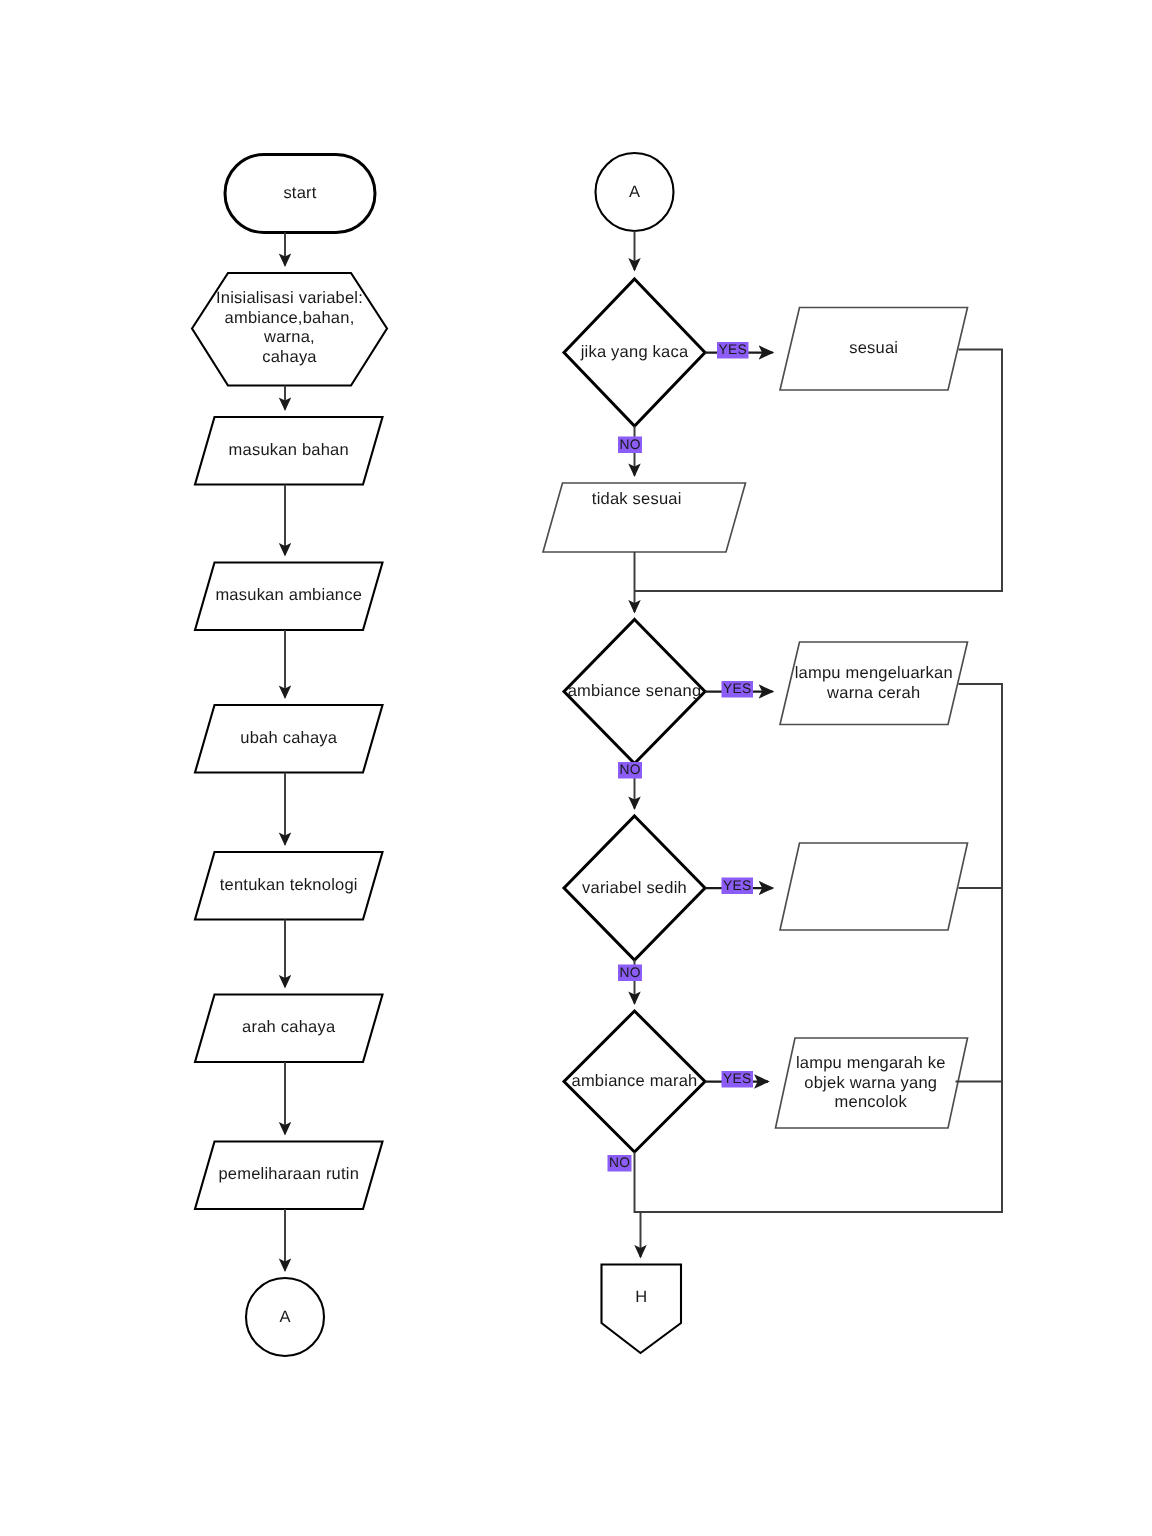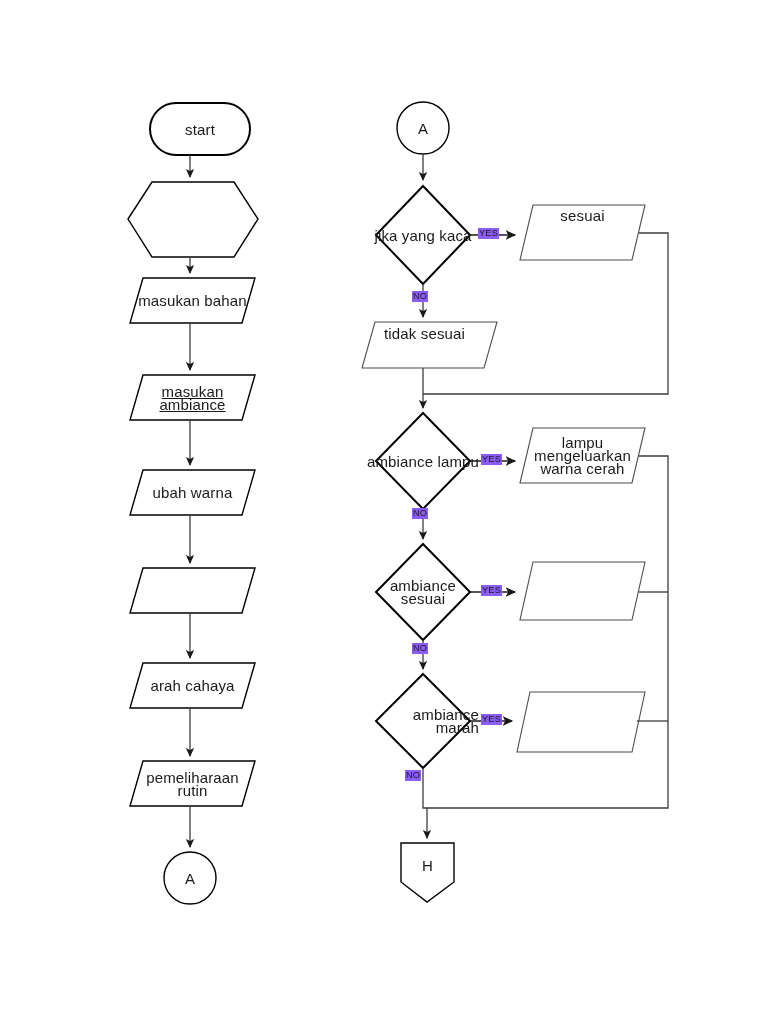--- a/index.html
+++ b/index.html
@@ -52,21 +52,21 @@
   }
   .conn-dark {
     fill: none;
     stroke: #1a1a1a;
     stroke-width: 1.5;
   }
   .node-text {
     position: absolute;
     text-align: center;
     color: #1a1a1a;
-    font-size: 15px;
+    font-size: 11px;
     line-height: 13px;
     letter-spacing: 0.15px;
     pointer-events: none;
     display: flex;
     align-items: center;
     justify-content: center;
     white-space: pre-line;
   }
   .edge-label {
     position: absolute;
@@ -162,52 +162,59 @@
 
     <path d="M 639 456 L 668 456 L 668 808 L 427 808" class="conn"></path>
     <line x1="639" y1="592" x2="668" y2="592" class="conn"></line>
     <line x1="637" y1="721" x2="668" y2="721" class="conn"></line>
 
     <path d="M 423 768 L 423 808 L 427 808 L 427 838" class="conn" marker-end="url(#arrow)"></path>
   </svg>
 
   <div class="node-text" style="left:150px; top:103px; width:100px; height:52px;">start</div>
 
+  <div class="node-text" style="left:138px; top:187px; width:110px; height:64px;">Inisialisasi variabel:
+ambiance,bahan, warna,
+cahaya</div>
 
   <div class="node-text" style="left:135px; top:278px; width:115px; height:45px;">masukan bahan</div>
 
-  <div class="node-text" style="left:135px; top:375px; width:115px; height:45px;text-decoration:underline;">masukan ambiance</div>
-
-  <div class="node-text" style="left:135px; top:470px; width:115px; height:45px;">ubah warna</div>
-
+  <div class="node-text" style="left:135px; top:375px; width:115px; height:45px;">masukan ambiance</div>
+
+  <div class="node-text" style="left:135px; top:470px; width:115px; height:45px;">ubah cahaya</div>
+
+  <div class="node-text" style="left:135px; top:568px; width:115px; height:45px;">tentukan teknologi</div>
 
   <div class="node-text" style="left:135px; top:663px; width:115px; height:45px;">arah cahaya</div>
 
   <div class="node-text" style="left:135px; top:761px; width:115px; height:45px;">pemeliharaan rutin</div>
 
   <div class="node-text" style="left:164px; top:852px; width:52px; height:52px;">A</div>
 
   <div class="node-text" style="left:397px; top:102px; width:52px; height:52px;">A</div>
 
   <div class="node-text" style="left:367px; top:223px; width:112px; height:24px;">jika yang kaca</div>
 
-  <div class="node-text" style="left:525px; top:188px; width:115px; height:55px;">sesuai</div>
+  <div class="node-text" style="left:525px; top:205px; width:115px; height:55px;">sesuai</div>
 
   <div class="node-text" style="left:367px; top:310px; width:115px; height:46px;">tidak sesuai</div>
 
-  <div class="node-text" style="left:365px; top:449px; width:116px; height:24px;">ambiance lampu</div>
+  <div class="node-text" style="left:365px; top:449px; width:116px; height:24px;">ambiance senang</div>
 
   <div class="node-text" style="left:525px; top:428px; width:115px; height:55px;">lampu mengeluarkan
 warna cerah</div>
 
-  <div class="node-text" style="left:367px; top:580px; width:112px; height:24px;">ambiance sesuai</div>
+  <div class="node-text" style="left:367px; top:580px; width:112px; height:24px;">variabel sedih</div>
 
 
   <div class="node-text" style="left:367px; top:709px; width:112px; height:24px;text-align:right;">ambiance marah</div>
 
+  <div class="node-text" style="left:523px; top:692px; width:115px; height:60px;">lampu mengarah ke
+objek warna yang
+mencolok</div>
 
   <div class="node-text" style="left:401px; top:848px; width:53px; height:34px;">H</div>
 
   <div class="edge-label" style="left:478px; top:228px;">YES</div>
   <div class="edge-label" style="left:412px; top:291px;">NO</div>
 
   <div class="edge-label" style="left:481px; top:454px;">YES</div>
   <div class="edge-label" style="left:412px; top:508px;">NO</div>
 
   <div class="edge-label" style="left:481px; top:585px;">YES</div>

